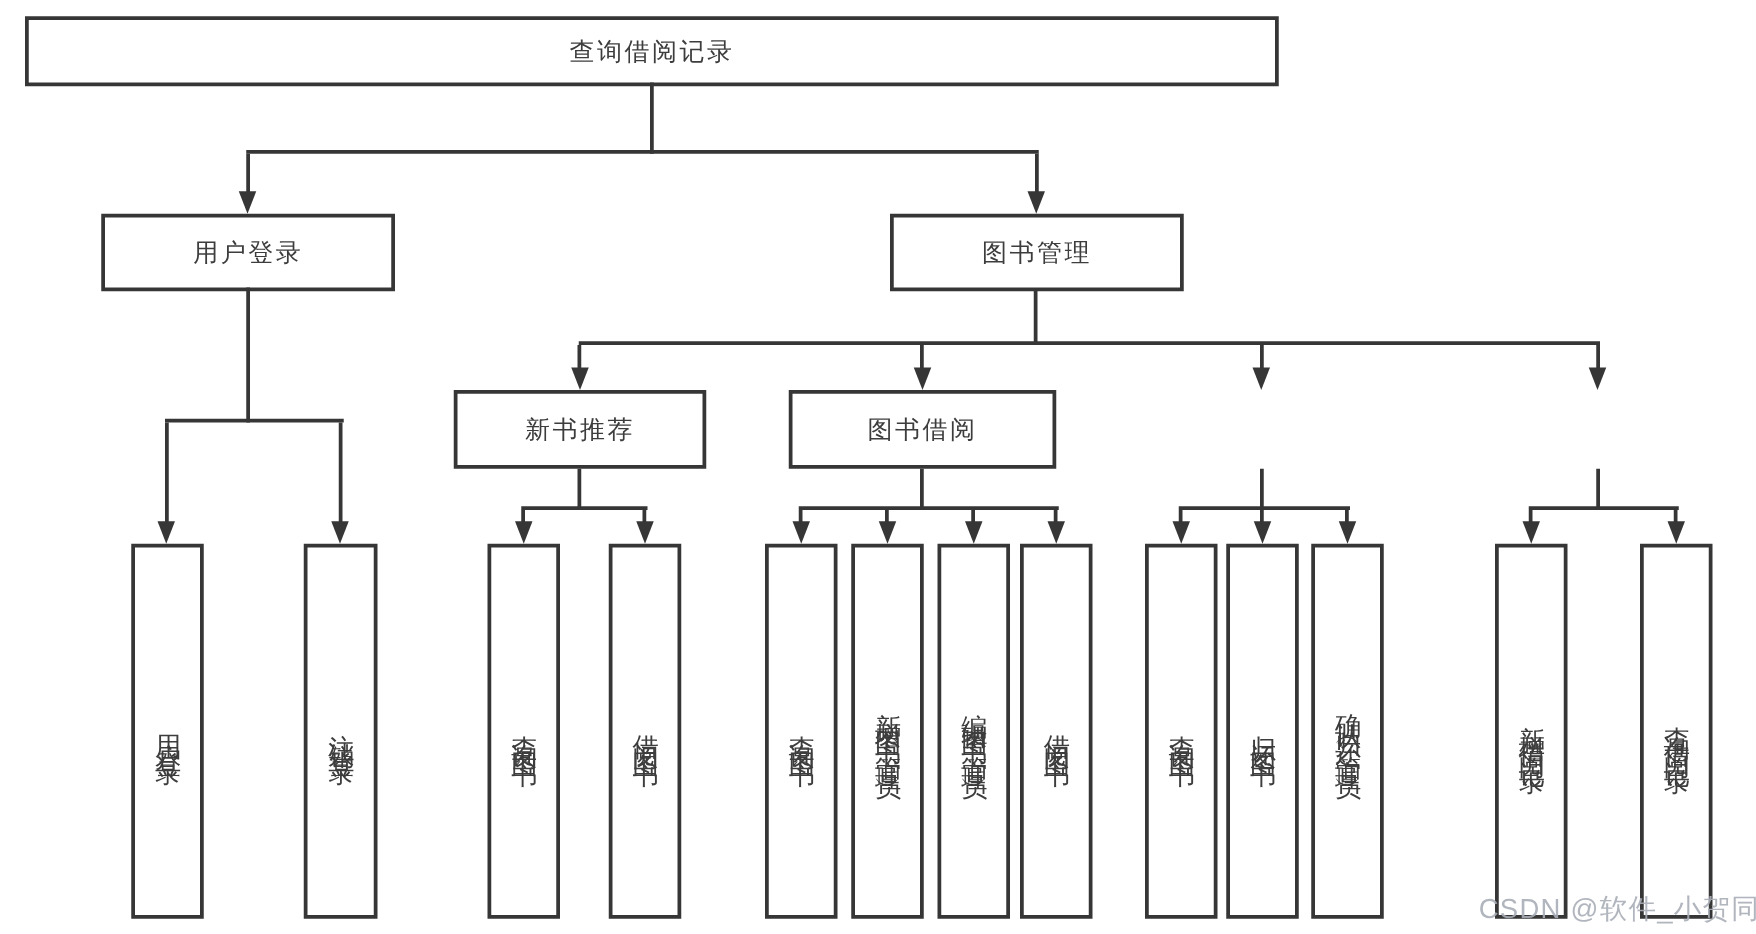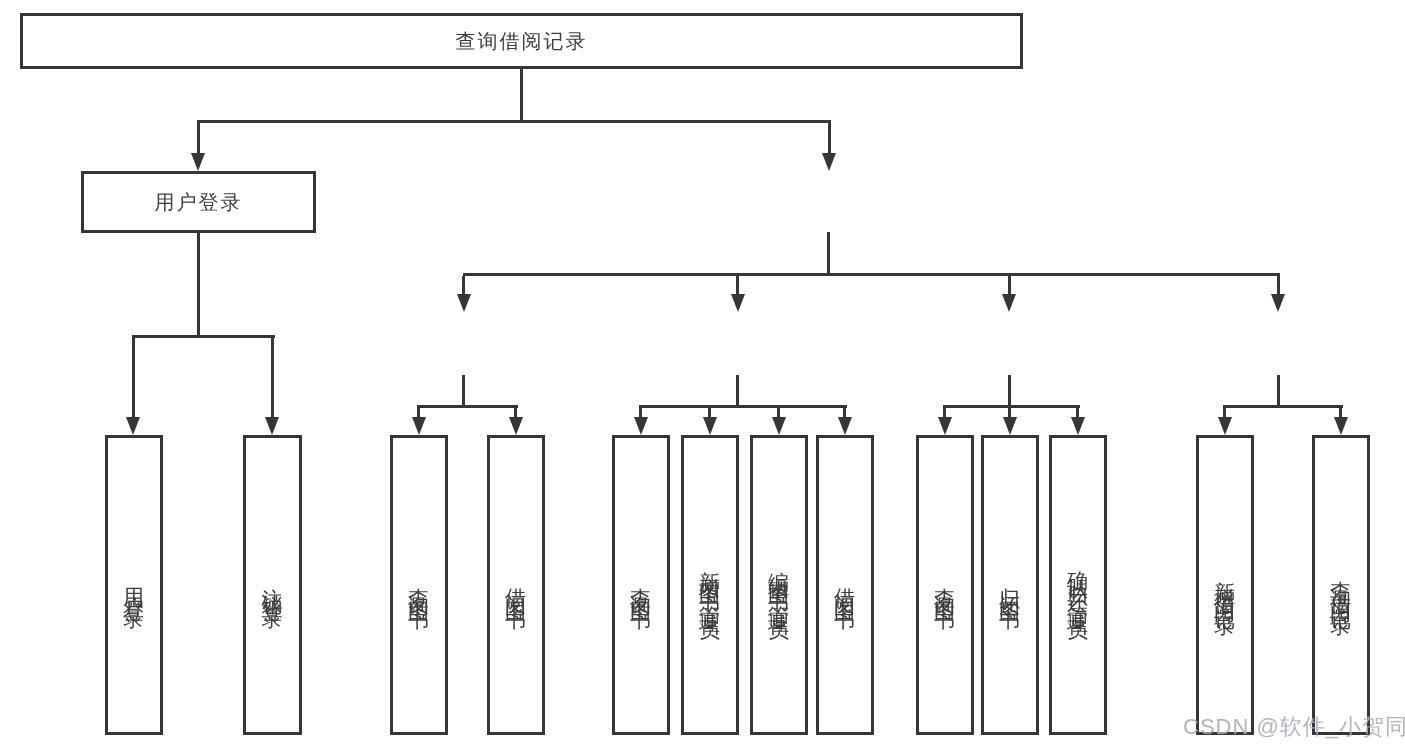--- a/index.html
+++ b/index.html
@@ -33,21 +33,24 @@
   }
 </style>
 </head>
 <body>
 
 <div id="canvas">
 
   <div class="node" style="left:20px;top:13px;width:1003px;height:56px;">查询借阅记录</div>
 
   <div class="node" style="left:81px;top:171px;width:235px;height:62px;">用户登录</div>
+  <div class="node" style="left:712px;top:171px;width:235px;height:62px;">图书管理</div>
 
+  <div class="node" style="left:363px;top:312px;width:202px;height:63px;">新书推荐</div>
+  <div class="node" style="left:631px;top:312px;width:214px;height:63px;">图书借阅</div>
 
   <div class="node vert" style="left:105px;top:435px;width:58px;height:300px;">
       <span class="vtext">用户登录</span>
     </div>
   <div class="node vert" style="left:243px;top:435px;width:59px;height:300px;">
       <span class="vtext">注销登录</span>
     </div>
 
   <div class="node vert" style="left:390px;top:435px;width:58px;height:300px;">
       <span class="vtext">查询图书</span>

